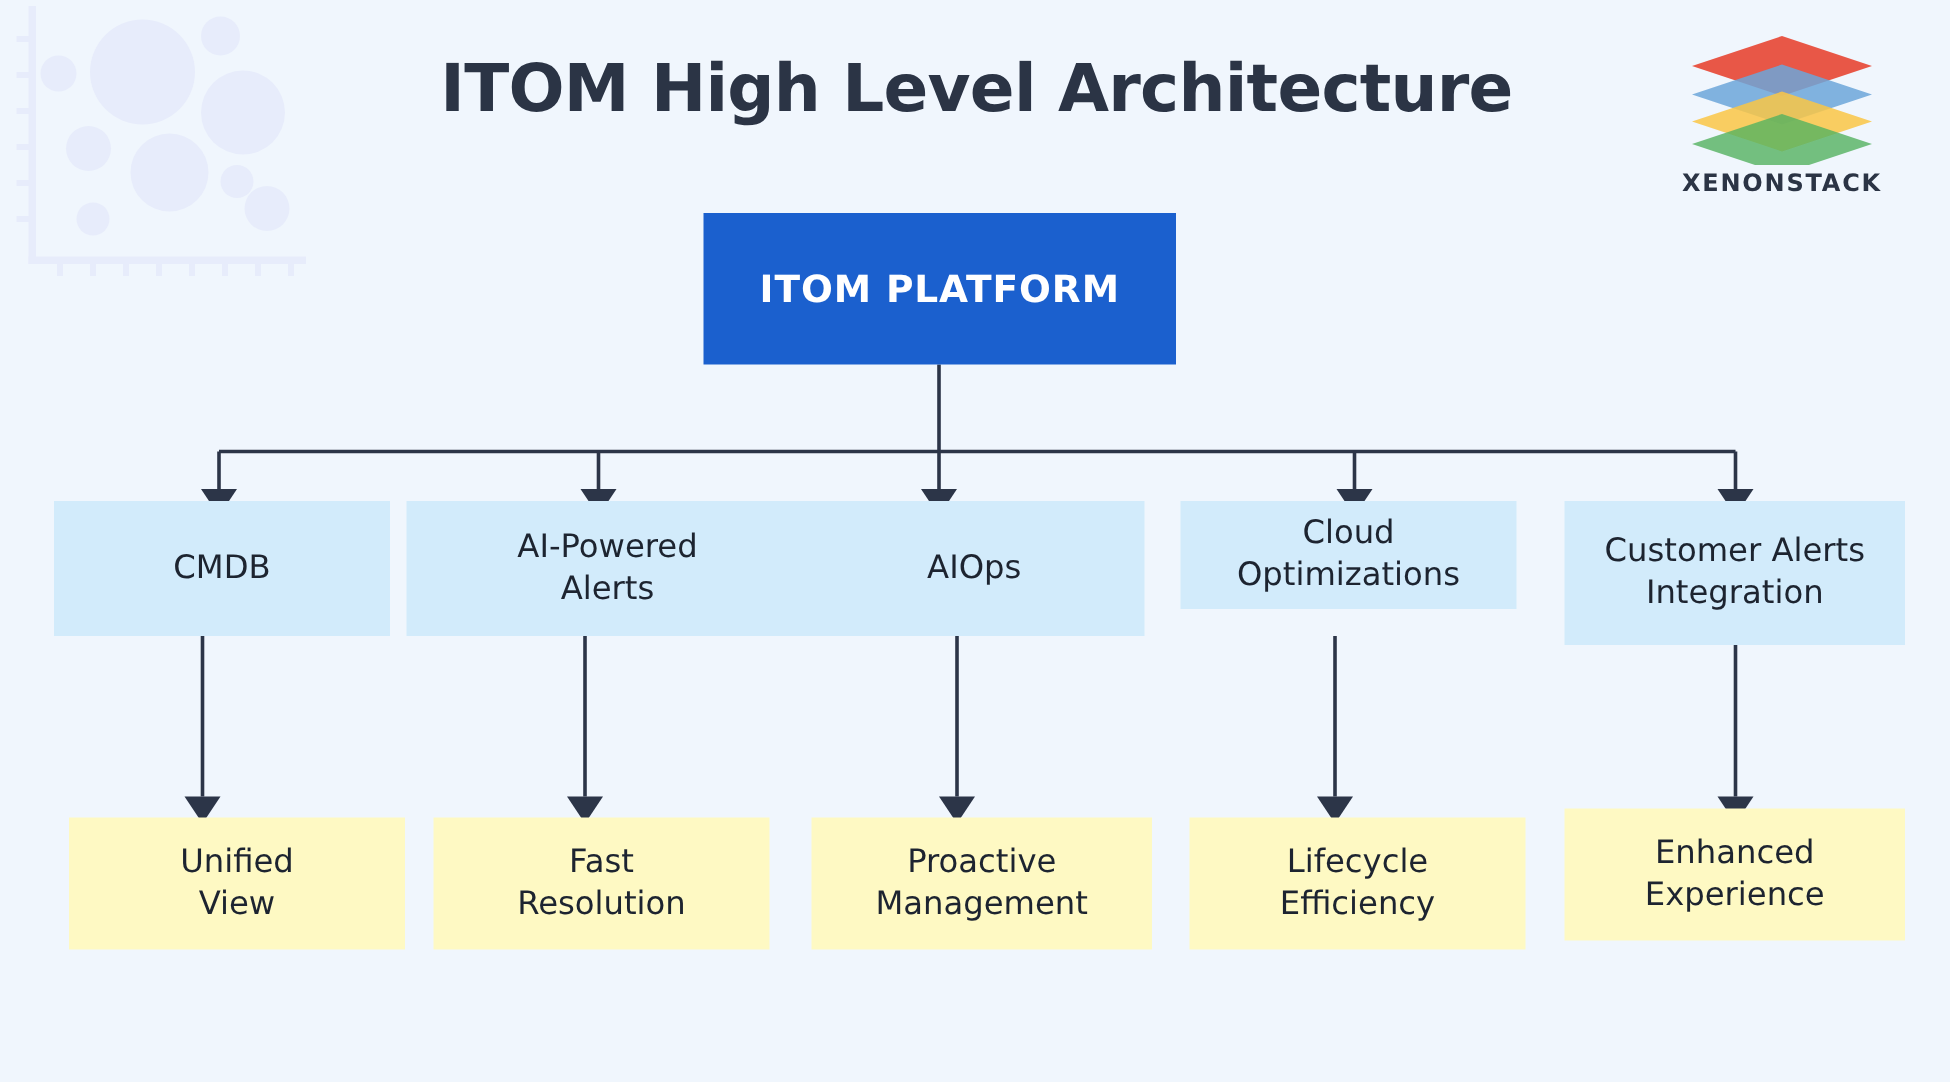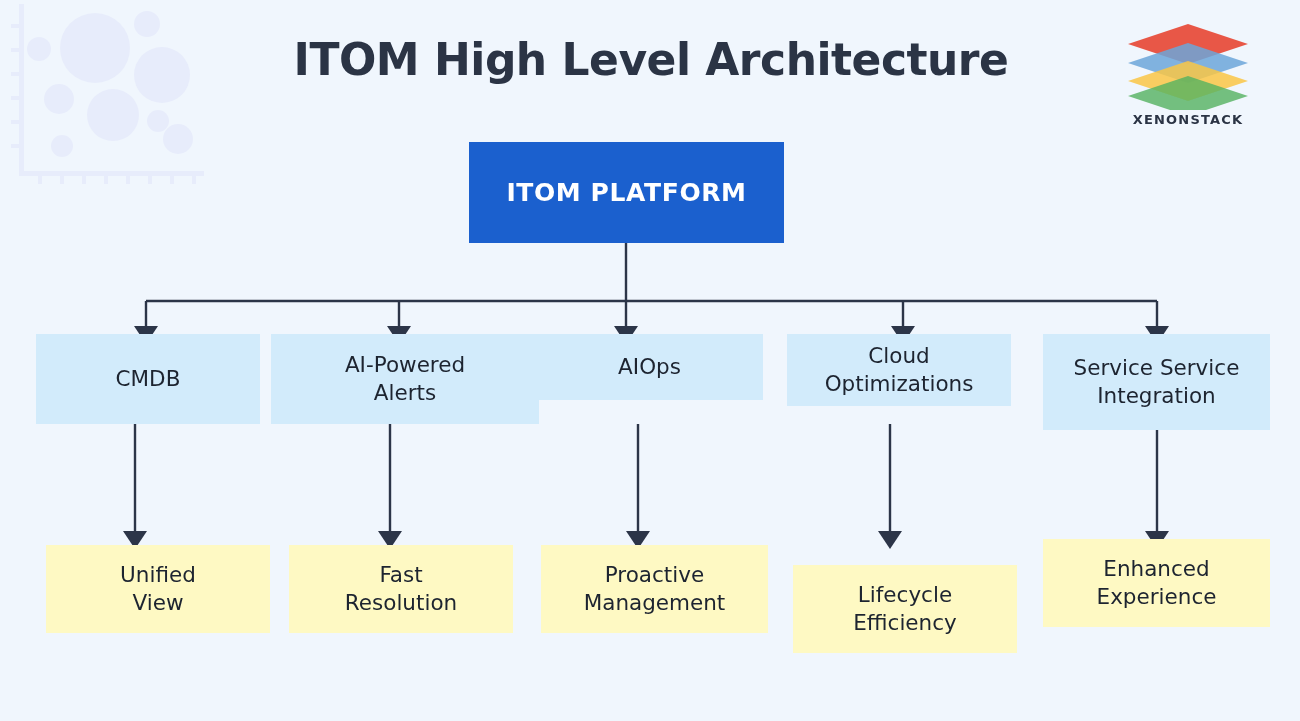--- a/index.html
+++ b/index.html
@@ -47,21 +47,21 @@
     top: 18px;
     width: 180px;
     text-align: center;
   }
   #logo-mark {
     display: block;
     margin: 0 auto;
   }
   #logo-text {
     font-family: "DejaVu Sans", sans-serif;
-    font-size: 13px;
+    font-size: 16px;
     font-weight: bold;
     letter-spacing: 1.2px;
     color: #2b3445;
     margin-top: 2px;
   }
   
   #connectors {
     position: absolute;
     left: 0;
     top: 0;
@@ -179,30 +179,30 @@
       <polygon points="890,549 878,531 902,531"></polygon>
       <polygon points="1157,549 1145,531 1169,531"></polygon>
     </g>
   </svg>
 
   <div class="node" id="platform-box">ITOM PLATFORM</div>
 
   <div class="node tier-node tier2" style="left:36px;  top:334px; width:224px; height:90px;">CMDB</div>
   <div class="node tier-node tier2" style="left:271px; top:334px; width:268px; height:90px;">AI-Powered
 Alerts</div>
-  <div class="node tier-node tier2" style="left:536px; top:334px; width:227px; height:66px;">AIOps</div>
+  <div class="node tier-node tier2" style="left:536px; top:334px; width:227px; height:90px;">AIOps</div>
   <div class="node tier-node tier2" style="left:787px; top:334px; width:224px; height:72px;">Cloud
 Optimizations</div>
-  <div class="node tier-node tier2" style="left:1043px; top:334px; width:227px; height:96px;">Service Service
+  <div class="node tier-node tier2" style="left:1043px; top:334px; width:227px; height:96px;">Customer Alerts
 Integration</div>
 
   <div class="node tier-node tier3" style="left:46px;  top:545px; width:224px; height:88px;">Unified
 View</div>
   <div class="node tier-node tier3" style="left:289px; top:545px; width:224px; height:88px;">Fast
 Resolution</div>
   <div class="node tier-node tier3" style="left:541px; top:545px; width:227px; height:88px;">Proactive
 Management</div>
-  <div class="node tier-node tier3" style="left:793px; top:545px; width:224px; height:88px;margin-top:20px;">Lifecycle
+  <div class="node tier-node tier3" style="left:793px; top:545px; width:224px; height:88px;">Lifecycle
 Efficiency</div>
   <div class="node tier-node tier3" style="left:1043px; top:539px; width:227px; height:88px;">Enhanced
 Experience</div>
 
 </div>
 
 </body></html>

